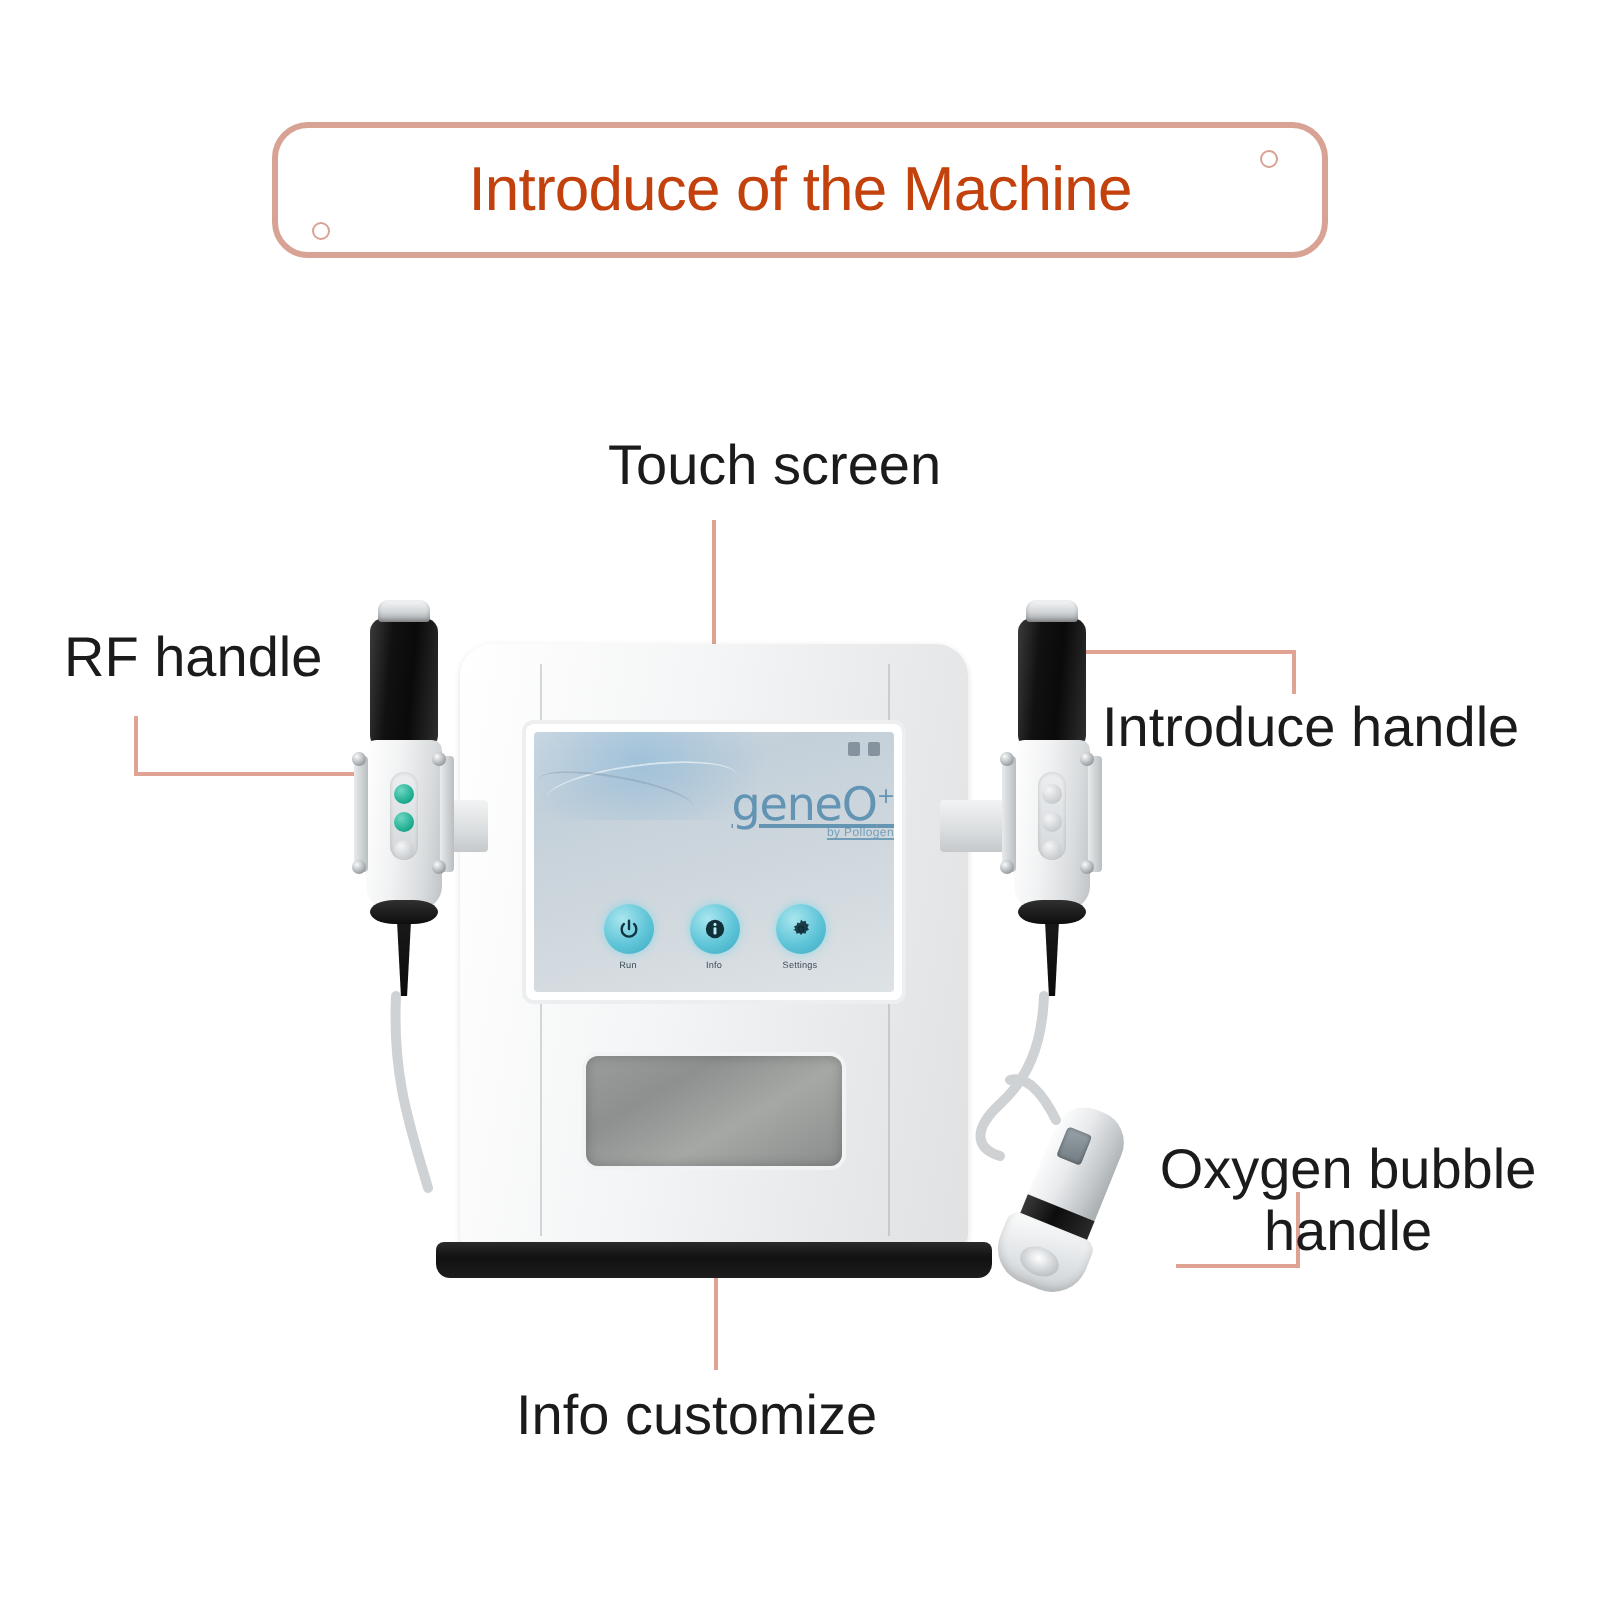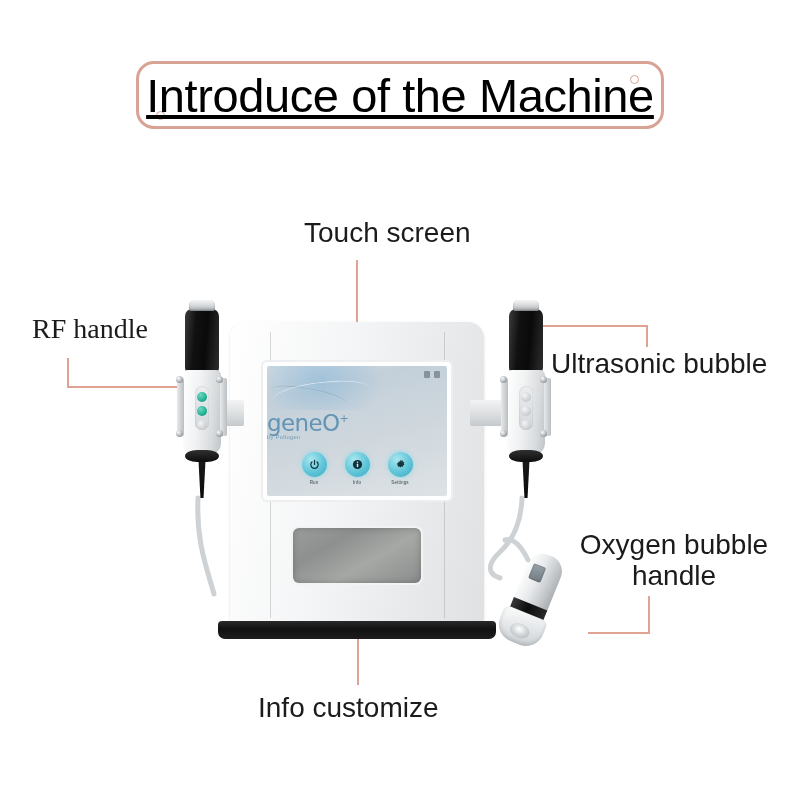--- a/index.html
+++ b/index.html
@@ -36,49 +36,48 @@
     background: #ffffff;
   }
   .title-text {
     position: absolute;
     left: 0; top: 0;
     width: 100%;
     height: 100%;
     display: flex;
     align-items: center;
     justify-content: center;
-    font-size: 47px;
-    color: #000000;
+    font-size: 31px;
+    color: #c2410c;
     letter-spacing: -0.4px;
     white-space: nowrap;
-    text-decoration: underline;
   }
   .deco-dot {
     position: absolute;
     width: 7px;
     height: 7px;
     border: 1px solid #d8a294;
     border-radius: 50%;
     background: transparent;
   }
   .deco-dot.left  { left: 17px;  top: 47px; }
   .deco-dot.right { right: 22px; top: 11px; }
 
   
   .callout {
     position: absolute;
     color: #1b1b1b;
     font-size: 28px;
     line-height: 1.12;
     white-space: nowrap;
   }
-  .callout.wrap { white-space: normal; text-align: center; }
+  .callout.wrap { white-space: normal; text-align: center; margin-top: 40px; }
 
   .lbl-touch      { left: 304px; top: 217px; }
-  .lbl-rf         { left: 32px;  top: 313px; font-family: Liberation Serif, serif; }
+  .lbl-rf         { left: 32px;  top: 313px; }
   .lbl-ultra      { left: 551px; top: 348px; }
   .lbl-oxygen     { left: 570px; top: 529px; width: 208px; }
   .lbl-logo       { left: 258px; top: 692px; }
 
   
   .line {
     position: absolute;
     background: #e0a293;
   }
   .line.h { height: 2px; }
@@ -176,24 +175,25 @@
   .status-icons i {
     display: block;
     width: 6px; height: 7px;
     background: rgba(80,95,110,0.55);
     border-radius: 1px;
     font-style: normal;
   }
 
   .brand {
     position: absolute;
-    left: 0; top: 44px;
+    left: 0; top: 24px;
     width: 100%;
-    text-align: left;
+    text-align: right;
     color: #4d87ab;
+    text-decoration: underline;
   }
   .brand-main {
     font-size: 23px;
     letter-spacing: -0.6px;
     opacity: 0.82;
     font-family: "DejaVu Sans", sans-serif;
   }
   .brand-sub {
     font-size: 6px;
     letter-spacing: 0.2px;
@@ -544,17 +544,17 @@
   </div>
 
   <svg class="cable" style="left:0;top:0;width:800px;height:800px">
     <path d="M198 498 C 196 540, 206 566, 214 594" fill="none" stroke="#cfd2d4" stroke-width="5" stroke-linecap="round"></path>
     <path d="M522 498 C 521 524, 513 540, 500 552 C 487 564, 487 574, 500 578" fill="none" stroke="#cfd2d4" stroke-width="5" stroke-linecap="round"></path>
     <path d="M528 560 C 520 544, 512 538, 505 540" fill="none" stroke="#cfd2d4" stroke-width="5" stroke-linecap="round"></path>
   </svg>
 
   <div class="callout lbl-touch">Touch screen</div>
   <div class="callout lbl-rf">RF handle</div>
-  <div class="callout lbl-ultra">Ultrasonic bubble</div>
+  <div class="callout lbl-ultra">Introduce handle</div>
   <div class="callout wrap lbl-oxygen">Oxygen bubble handle</div>
   <div class="callout lbl-logo">Info customize</div>
 
 </div>
 
 </body></html>

